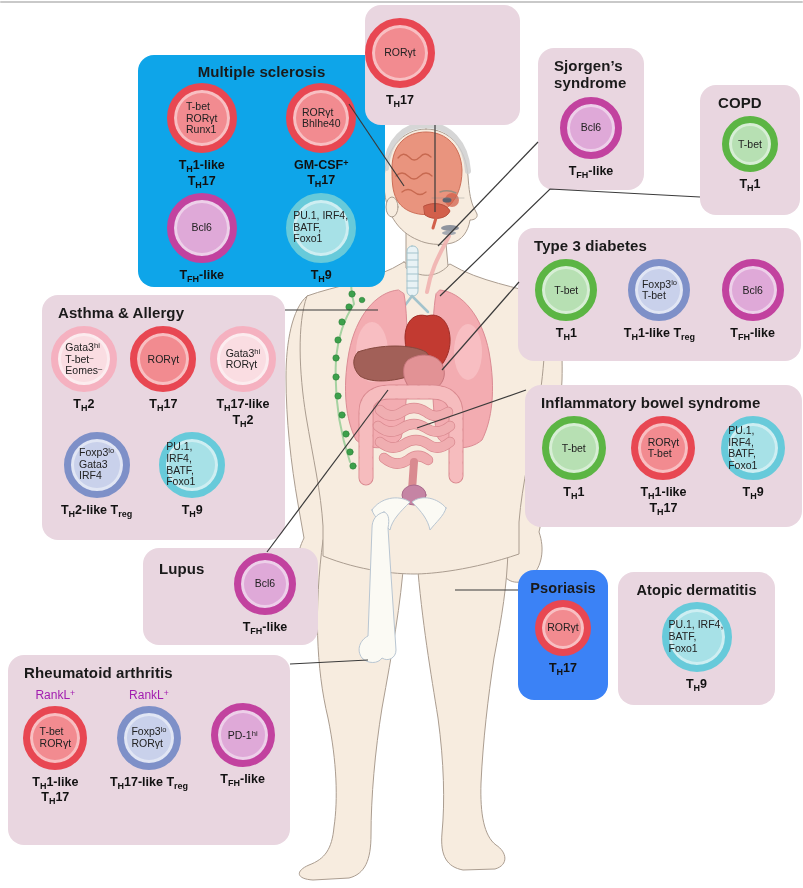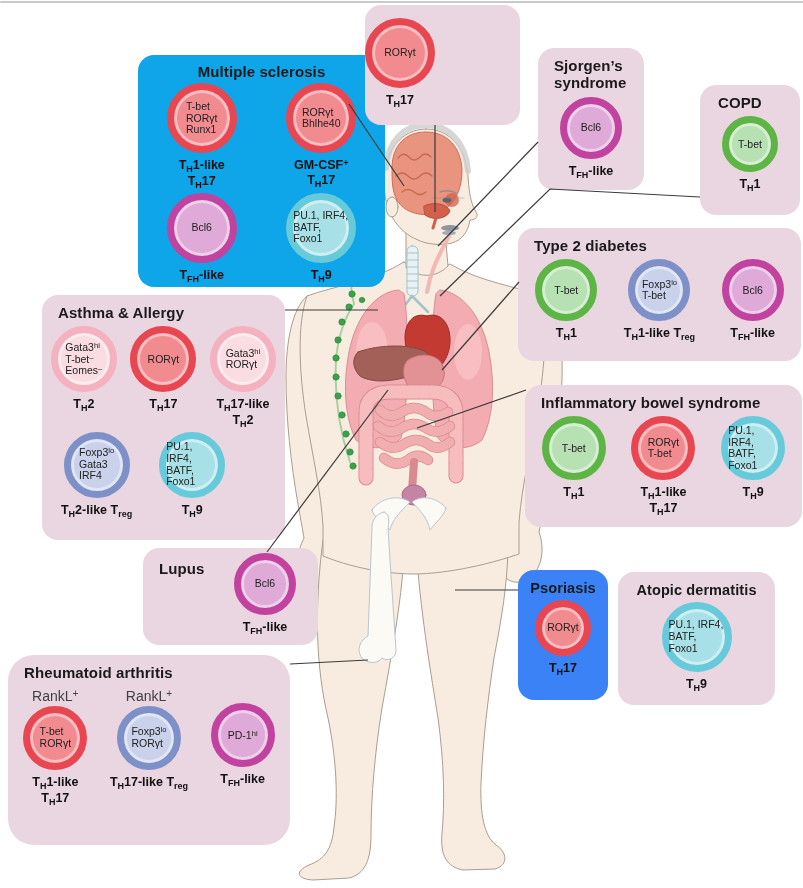--- a/index.html
+++ b/index.html
@@ -13,21 +13,21 @@
 
   .panel{position:absolute;z-index:20;border-radius:16px;box-sizing:border-box;}
   .panel h2{margin:0;font-size:15px;font-weight:bold;line-height:1.16;white-space:pre-line;padding:9px 12px 2px 16px;letter-spacing:.1px;}
   .cells{box-sizing:border-box;}
   .cell{display:flex;flex-direction:column;align-items:center;margin-top:3px;}
   .circle{width:var(--circ,64px);height:var(--circ,64px);border-radius:50%;border:7px solid #999;
           box-shadow:inset 0 0 0 3px rgba(255,255,255,.45);display:flex;align-items:center;justify-content:center;
           box-sizing:border-box;flex:none;}
   .circle-text{font-size:10.5px;line-height:1.12;text-align:left;white-space:pre-line;color:#222;}
   .cell-label{margin-top:5px;font-weight:bold;font-size:12.5px;line-height:1.12;text-align:center;white-space:pre-line;color:#111;}
-  .top-label{font-size:14px;min-height:15px;line-height:15px;color:#404040;margin-bottom:2px;text-align:center;}
+  .top-label{font-size:12px;min-height:15px;line-height:15px;color:#a21caf;margin-bottom:2px;text-align:center;}
   sub{font-size:72%;vertical-align:-0.28em;}
   sup{font-size:72%;vertical-align:0.38em;}
 
   
   [data-panel="0"]{left:138px;top:55px;width:247px;height:232px;--circ:70px;}
   [data-panel="0"] h2{text-align:center;padding:8px 0 0 0;}
   [data-panel="0"] .cells{display:grid;grid-template-columns:1fr 1fr;padding:0 4px;}
   [data-panel="1"]{left:365px;top:5px;width:155px;height:120px;--circ:70px;display:flex;}
   [data-panel="1"] h2{flex:1;padding:10px 0 0 14px;}
   [data-panel="1"] .cells{padding:13px 6px 0 0;}
@@ -43,21 +43,21 @@
   [data-panel="5"] .cells{display:flex;justify-content:space-around;align-items:flex-start;padding:0 4px;}
   [data-panel="6"]{left:42px;top:295px;width:243px;height:245px;--circ:66px;}
   [data-panel="6"] .cells{display:flex;flex-wrap:wrap;padding:0 2px;}
   [data-panel="6"] .cell{width:33.3%;}
   [data-panel="6"] .cell:nth-child(4){width:44%;}
   [data-panel="6"] .cell:nth-child(5){width:36%;}
   [data-panel="7"]{left:95px;top:548px;width:175px;height:97px;--circ:62px;display:flex;margin-left:48px;}
   [data-panel="7"] h2{flex:1;padding:12px 0 0 16px;}
   [data-panel="7"] .cells{padding:5px 22px 0 0;}
   [data-panel="7"] .cell{margin-top:0;}
-  [data-panel="8"]{left:8px;top:655px;width:282px;height:190px;border-radius:26px;--circ:64px;}
+  [data-panel="8"]{left:8px;top:655px;width:282px;height:190px;--circ:64px;}
   [data-panel="8"] .cells{display:flex;justify-content:space-around;align-items:flex-start;padding:0 4px;}
   [data-panel="9"]{left:518px;top:570px;width:90px;height:130px;--circ:56px;}
   [data-panel="9"] h2{text-align:center;padding:10px 0 0 0;font-size:14.5px;}
   [data-panel="9"] .cells{display:flex;justify-content:center;}
   [data-panel="10"]{left:618px;top:572px;width:157px;height:133px;--circ:70px;}
   [data-panel="10"] h2{text-align:center;padding:10px 0 0 0;font-size:14.5px;}
   [data-panel="10"] .cells{display:flex;justify-content:center;}
 </style>
 </head>
 <body>
@@ -239,21 +239,21 @@
     <div class="cells">
         <div class="cell">
           <div class="circle" style="border-color: rgb(92, 181, 68); background: rgb(183, 224, 179);">
             <div class="circle-text">T-bet</div>
           </div>
           <div class="cell-label">T<sub>H</sub>1</div>
         </div>
       </div>
   </section>
   <section class="panel" data-panel="4" style="background: rgb(233, 214, 224);">
-    <h2>Type 2 diabetes</h2>
+    <h2>Type 3 diabetes</h2>
     <div class="cells">
         <div class="cell">
           <div class="circle" style="border-color: rgb(92, 181, 68); background: rgb(183, 224, 179);">
             <div class="circle-text">T-bet</div>
           </div>
           <div class="cell-label">T<sub>H</sub>1</div>
         </div>
         <div class="cell">
           <div class="circle" style="border-color: rgb(126, 144, 200); background: rgb(201, 209, 235);">
             <div class="circle-text">Foxp3<sup>lo</sup><br>T-bet</div>

